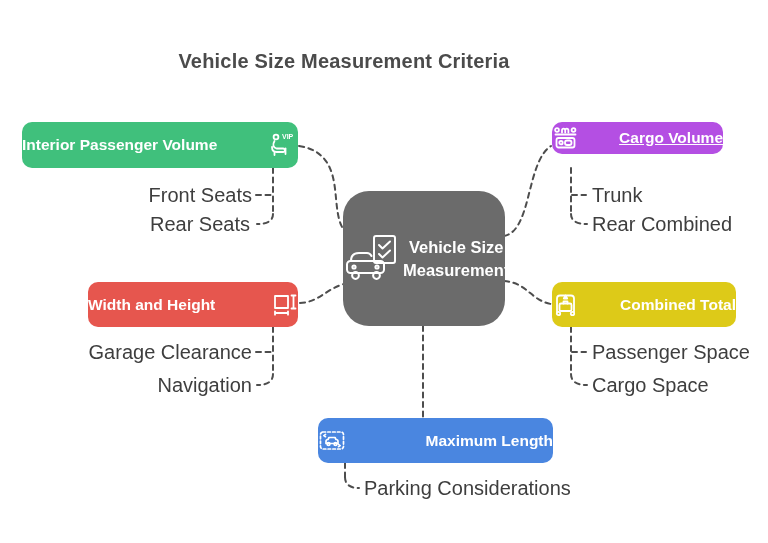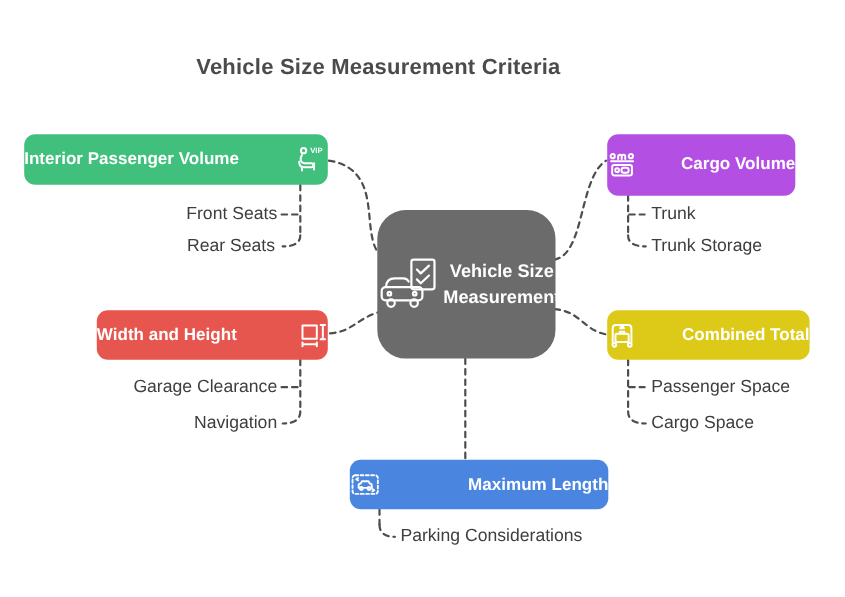--- a/index.html
+++ b/index.html
@@ -20,26 +20,26 @@
   .node .node-label{font-size:15.5px;font-weight:bold;white-space:nowrap;}
   .node .icon{display:flex;align-items:center;justify-content:center;}
   #node-center{
     left:343px;top:191px;width:162px;height:135px;border-radius:26px;
     gap:4px;
   }
   #node-center .center-text{
     text-align:center;font-size:16.5px;font-weight:bold;line-height:1.35;
   }
   #node-ipv{left:22px;top:122px;width:276px;height:46px;}
-  #node-cargo{left:552px;top:122px;width:171px;height:56px;}
+  #node-cargo{left:552px;top:122px;width:171px;height:32px;text-decoration:underline;}
   #node-wh{left:88px;top:282px;width:210px;height:45px;}
   #node-ct{left:552px;top:282px;width:184px;height:45px;}
   #node-ml{left:318px;top:418px;width:235px;height:45px;}
   .child-label{
-    position:absolute;font-size:16px;color:#3e3e3e;white-space:nowrap;
+    position:absolute;font-size:20px;color:#3e3e3e;white-space:nowrap;
     transform:translateY(-50%);
   }
   .child-label.r{text-align:right;}
   #child-front-seats{right:516px;top:195px;}
   #child-rear-seats{right:518px;top:224px;}
   #child-garage-clearance{right:516px;top:352px;}
   #child-navigation{right:516px;top:385px;margin-left:32px;}
   #child-trunk{left:592px;top:195px;}
   #child-rear-storage{left:592px;top:224px;}
   #child-passenger-space{left:592px;top:352px;}
@@ -130,21 +130,21 @@
         <circle cx="21.5" cy="5" r="1.9"></circle>
         <path d="M3.5 9.5 H23.5"></path>
         <rect x="4.5" y="13" width="18" height="9.5" rx="2"></rect>
         <circle cx="9" cy="17.7" r="1.7"></circle>
         <rect x="13" y="15.5" width="6.5" height="4.5" rx="2"></rect>
       </svg>
     </span>
     <span class="node-label">Cargo Volume</span>
   </div>
   <div class="child-label" id="child-trunk">Trunk</div>
-  <div class="child-label" id="child-rear-storage">Trunk Storage</div>
+  <div class="child-label" id="child-rear-storage">Rear Combined</div>
 
   <div class="node" id="node-wh" style="background-color: rgb(230, 86, 78);">
     <span class="node-label">Width and Height</span>
     <span class="icon">
       <svg width="26" height="26" viewBox="0 0 26 26" fill="none" stroke="#ffffff" stroke-width="1.8" stroke-linecap="round" stroke-linejoin="round">
         <rect x="3" y="4" width="13" height="12"></rect>
         <path d="M21.5 3.5 V16.5 M19.5 3.5 H23.5 M19.5 16.5 H23.5"></path>
         <path d="M3 21 H16 M3 19.3 V22.7 M16 19.3 V22.7"></path>
       </svg>
     </span>

